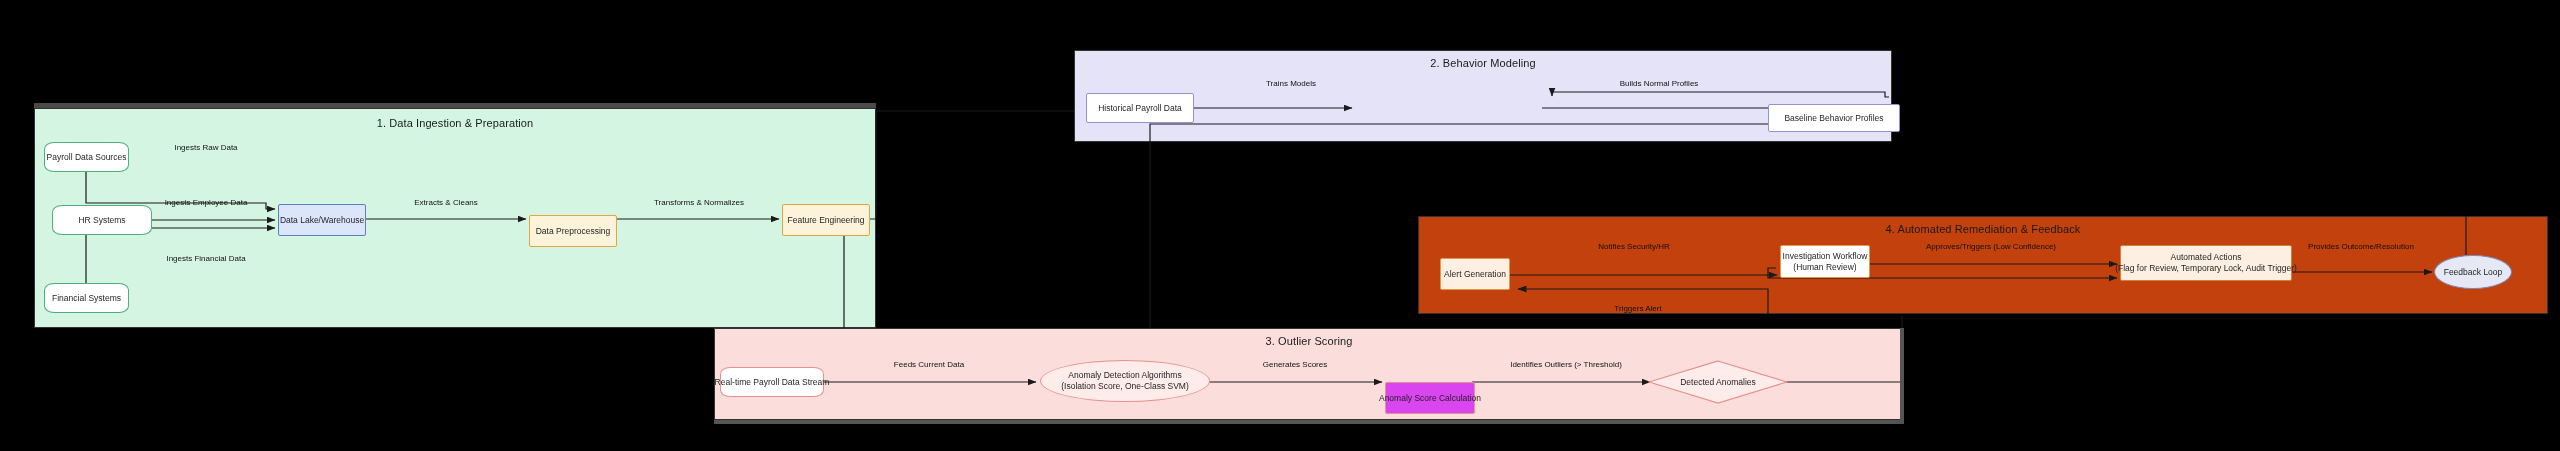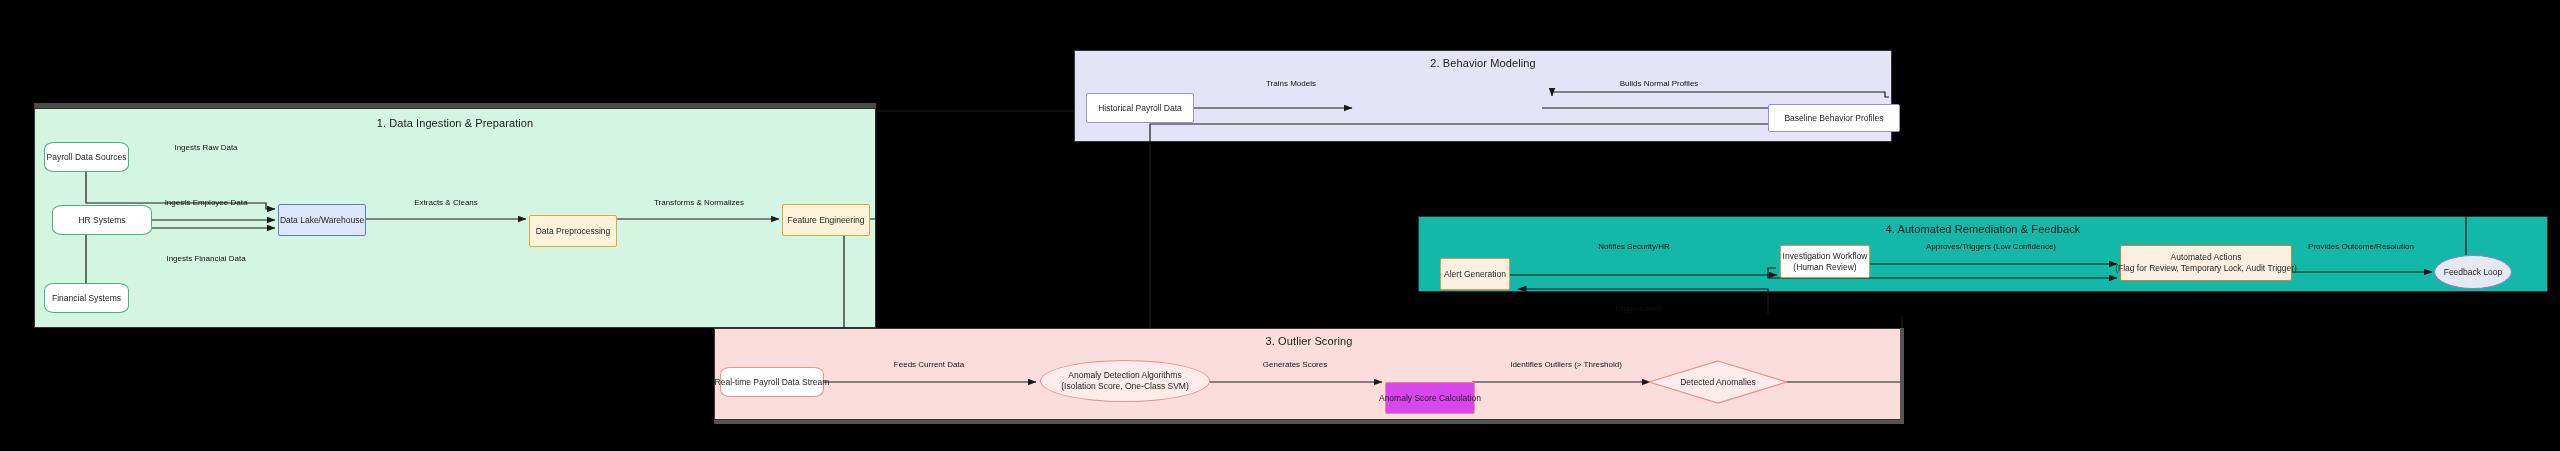--- a/index.html
+++ b/index.html
@@ -163,21 +163,21 @@
   </div>
 
 
   <div class="node rect" style="left:1768px; top:104px; width:132px; height:28px; background:#ffffff; border-color:#9b8fd4;">
     <span>Baseline Behavior Profiles</span>
   </div>
 
   <div class="edge-label" style="left:1291px; top:79px;">Trains Models</div>
   <div class="edge-label" style="left:1659px; top:79px;">Builds Normal Profiles</div>
 
-  <div class="subgraph" style="left:1418px; top:216px; width:1130px; height:76px; background:#14b8a6;">
+  <div class="subgraph" style="left:1418px; top:216px; width:1130px; height:98px; background:#c2410c;">
     <div class="sg-title" style="top:6px;">4. Automated Remediation &amp; Feedback</div>
   </div>
 
   <svg class="links">
 
     <line x1="1509" y1="275" x2="1777" y2="275" marker-end="url(#ah)"></line>
 
     <path d="M 1868,264 L 2108,264 L 2117,264" marker-end="url(#ah)"></path>
 
     <path d="M 1776,268 L 1768,268 L 1768,278 L 2108,278 L 2117,278" marker-end="url(#ah)"></path>

